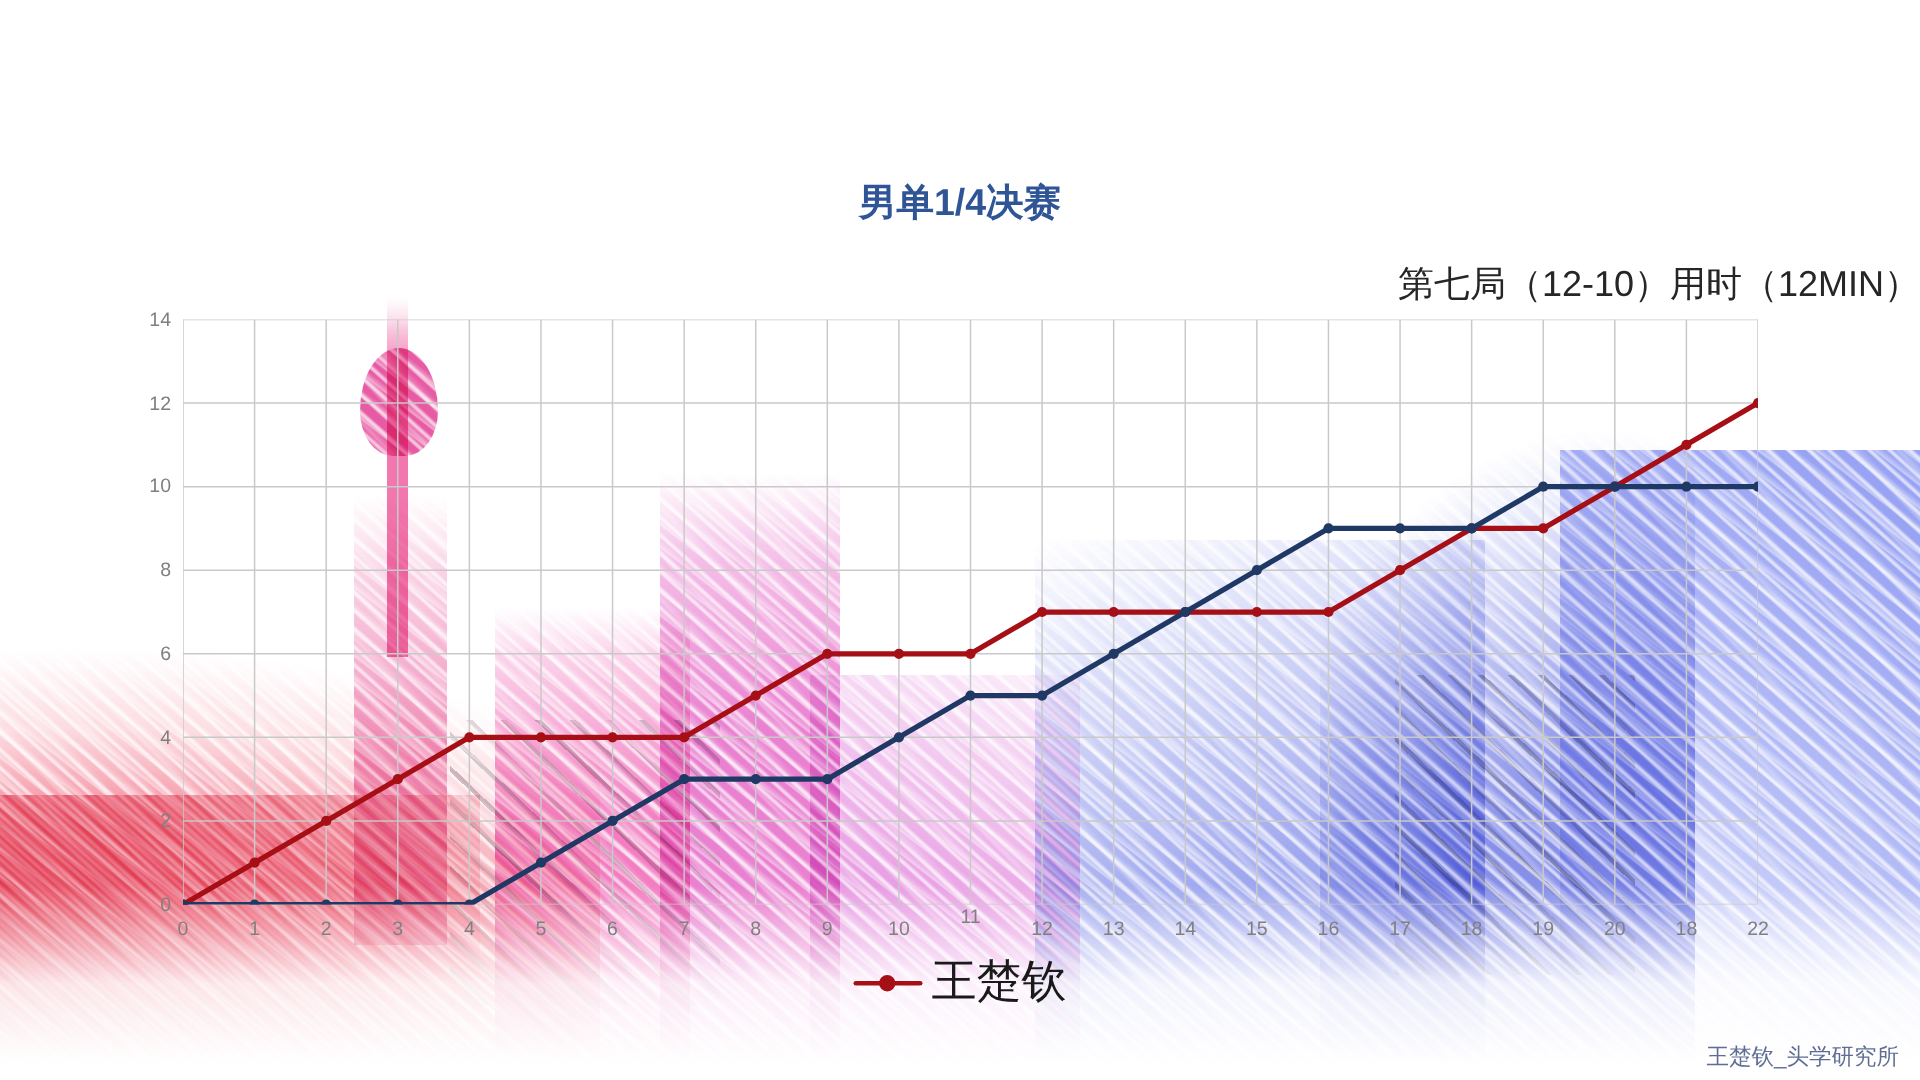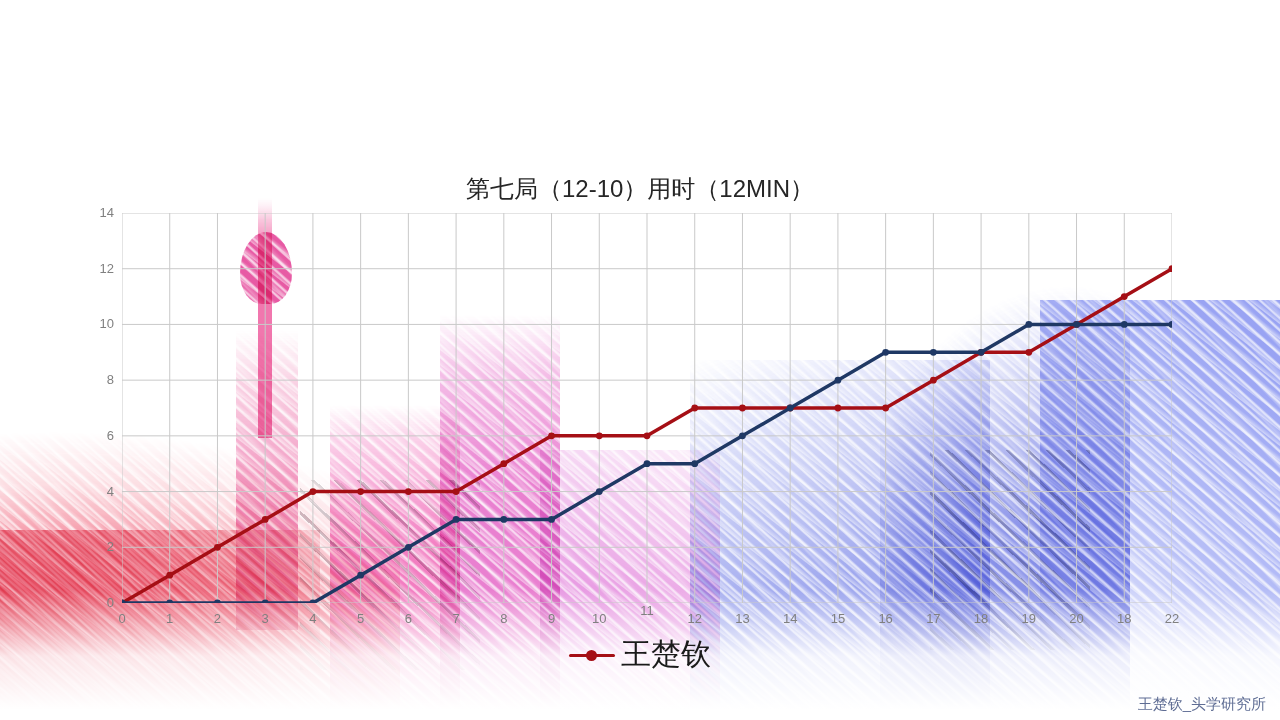--- a/index.html
+++ b/index.html
@@ -164,21 +164,21 @@
     white-space: nowrap;
   }
   #subtitle {
     position: absolute; left: 0; top: 118px; width: 1280px;
     text-align: center;
     font-size: 25px; font-weight: bold;
     color: #2F5597;
   }
   #caption {
     position: absolute; left: 0; top: 173px; width: 1280px;
-    text-align: center;
+    text-align: right;
     font-size: 24px; font-weight: normal;
     color: #262626;
   }
 
   
   #plot {
     position: absolute;
     left: 122px; top: 213px;
     width: 1050px; height: 390px;
   }
@@ -237,20 +237,21 @@
     <div class="blob stroke" id="bg-mid2"></div>
     <div class="blob stroke" id="bg-mid3"></div>
     <div class="blob stroke" id="bg-right1"></div>
     <div class="blob stroke" id="bg-right2"></div>
     <div class="blob stroke" id="bg-right3"></div>
     <div class="blob stroke" id="bg-grayaccent"></div>
     <div id="bg-topfade"></div>
     <div id="bg-fade"></div>
   </div>
 
+  <div id="subtitle">男单1/4决赛</div>
   <div id="caption">第七局（12-10）用时（12MIN）</div>
 
   <div id="plot">
     <svg id="plot-svg" width="1050" height="390" viewBox="0 0 1050 390">
       <g id="gridlines">
           <line x1="0" x2="0" y1="0" y2="390" stroke="#c9c9c9" stroke-width="1"></line>
           <line x1="47.72727272727273" x2="47.72727272727273" y1="0" y2="390" stroke="#c9c9c9" stroke-width="1"></line>
           <line x1="95.45454545454545" x2="95.45454545454545" y1="0" y2="390" stroke="#c9c9c9" stroke-width="1"></line>
           <line x1="143.18181818181816" x2="143.18181818181816" y1="0" y2="390" stroke="#c9c9c9" stroke-width="1"></line>
           <line x1="190.9090909090909" x2="190.9090909090909" y1="0" y2="390" stroke="#c9c9c9" stroke-width="1"></line>

